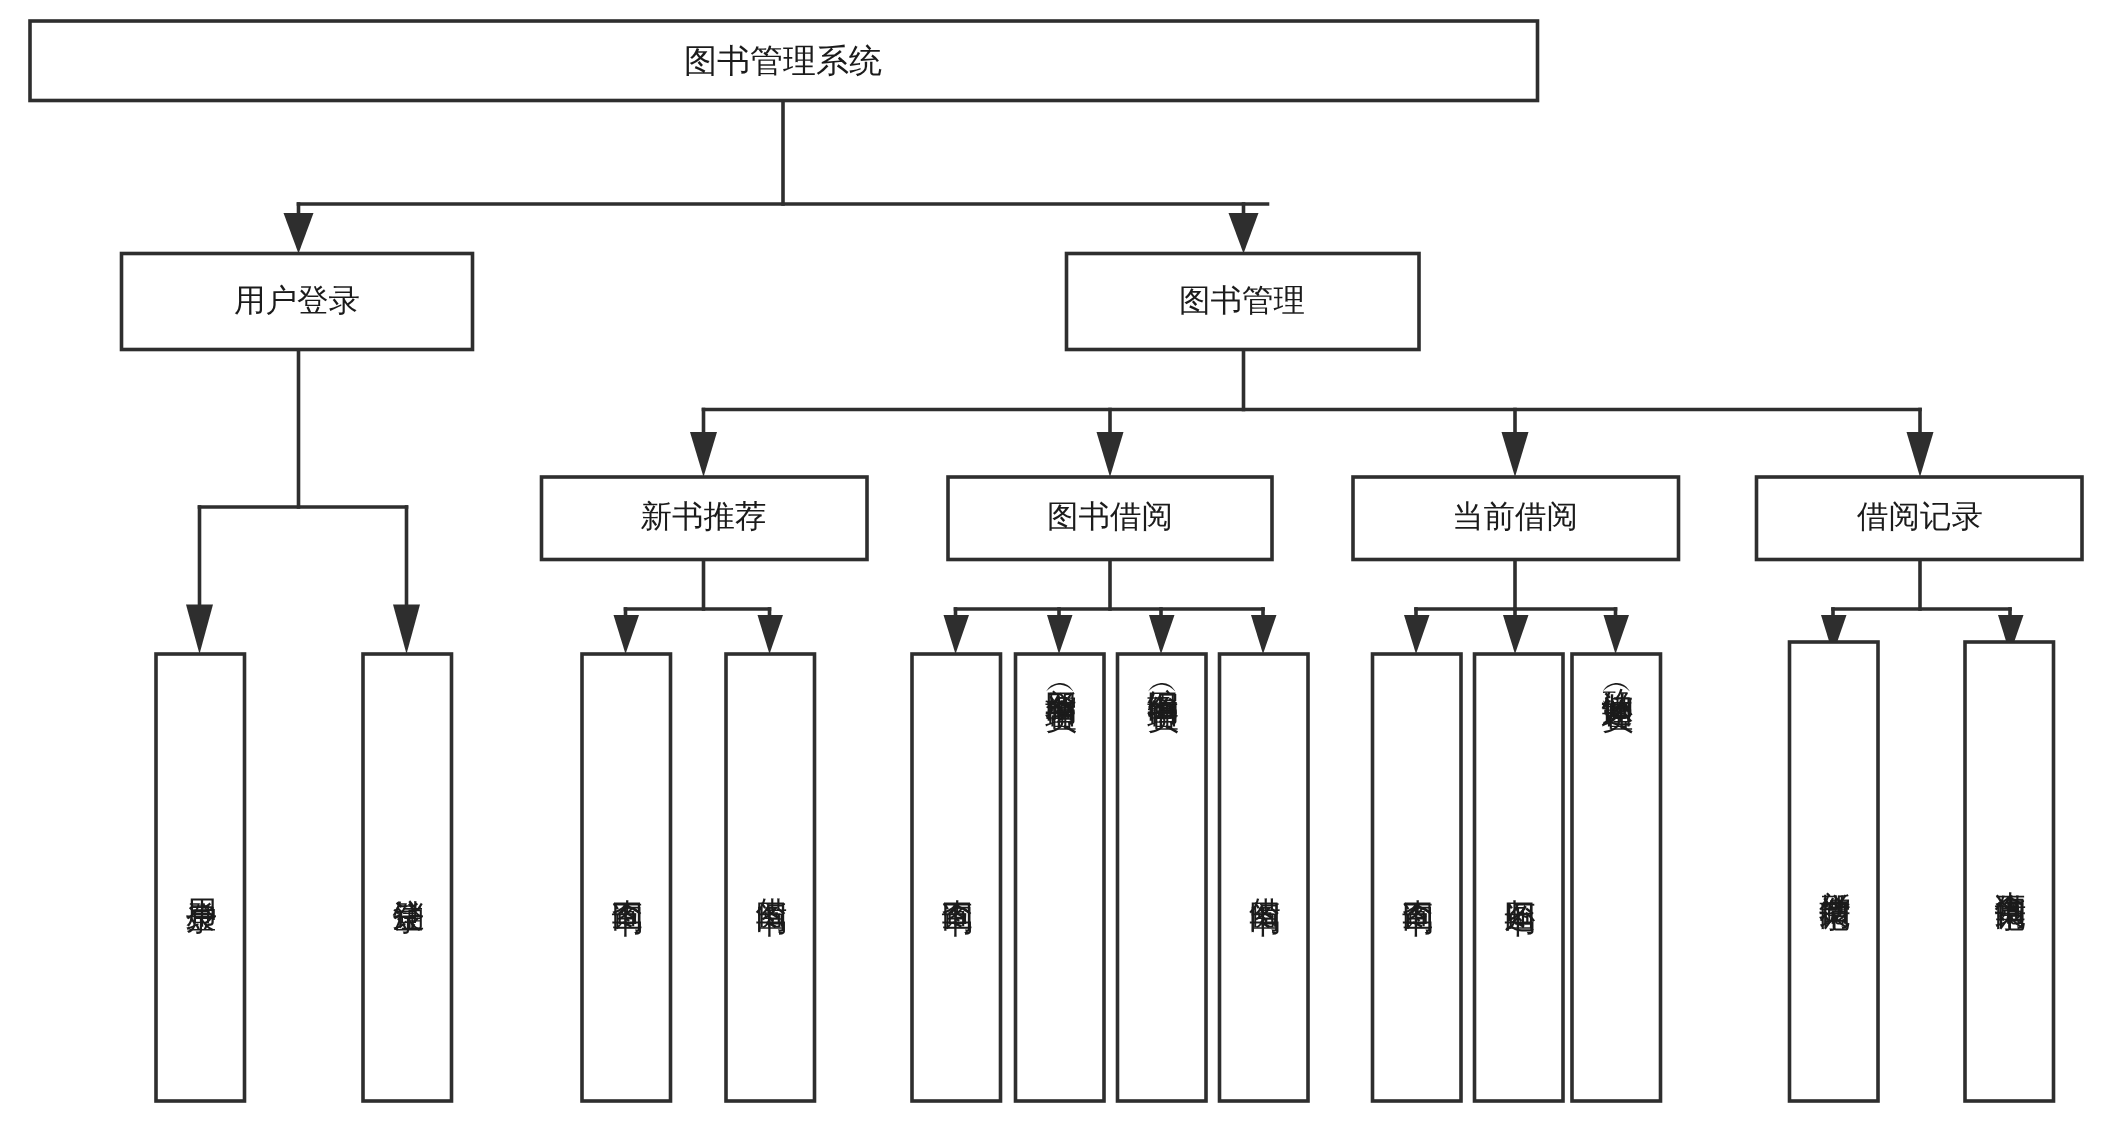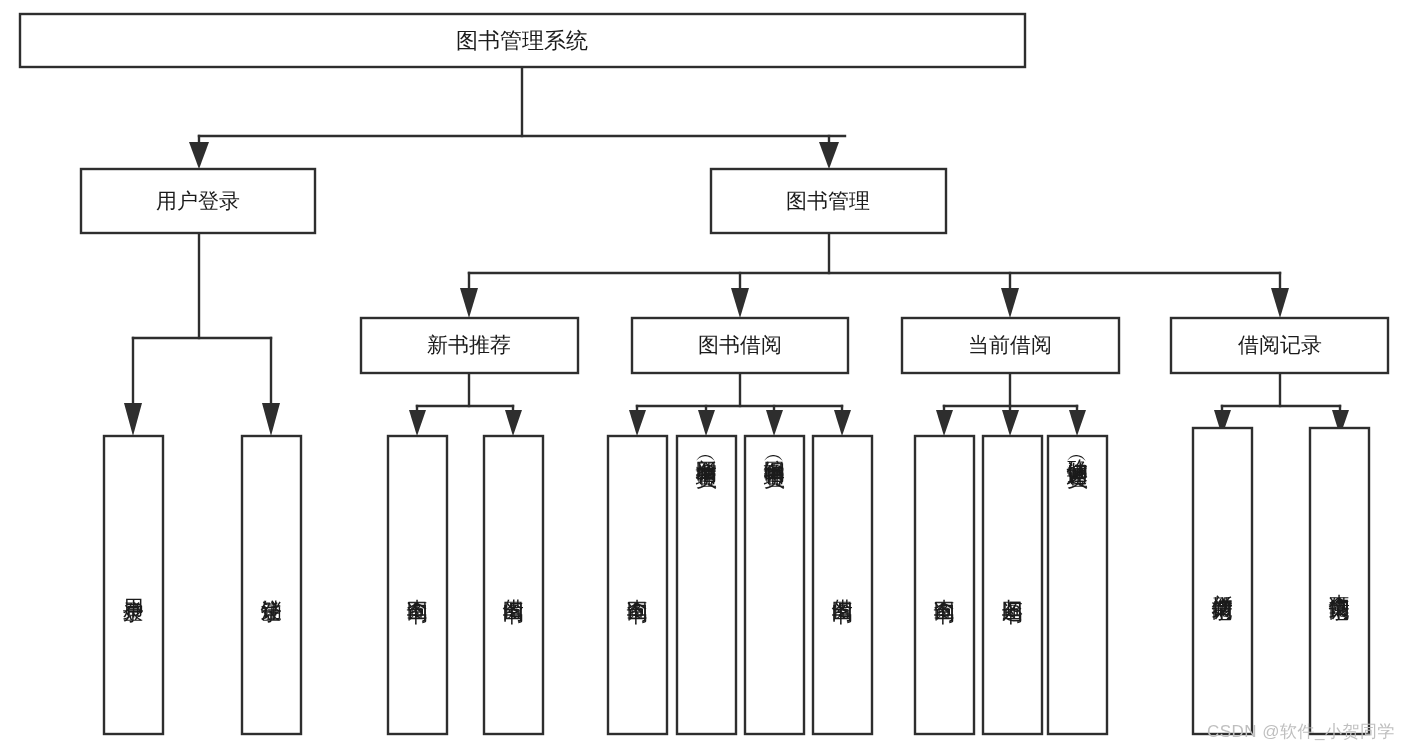--- a/index.html
+++ b/index.html
@@ -251,15 +251,14 @@
     <span class="vert-label" style="padding-top:6px;">确认归还（管理员）</span>
   </div>
 
   <div class="vert-label-wrap" style="left:1193px; top:428px; width:59px; height:306px;">
     <span class="vert-label">新增借阅记录</span>
   </div>
   <div class="vert-label-wrap" style="left:1310px; top:428px; width:59px; height:306px;">
     <span class="vert-label">查询借阅记录</span>
   </div>
 
-  <div class="watermark">CSDN @软件_小贺同学</div>
 
 </div>
 
 </body></html>

